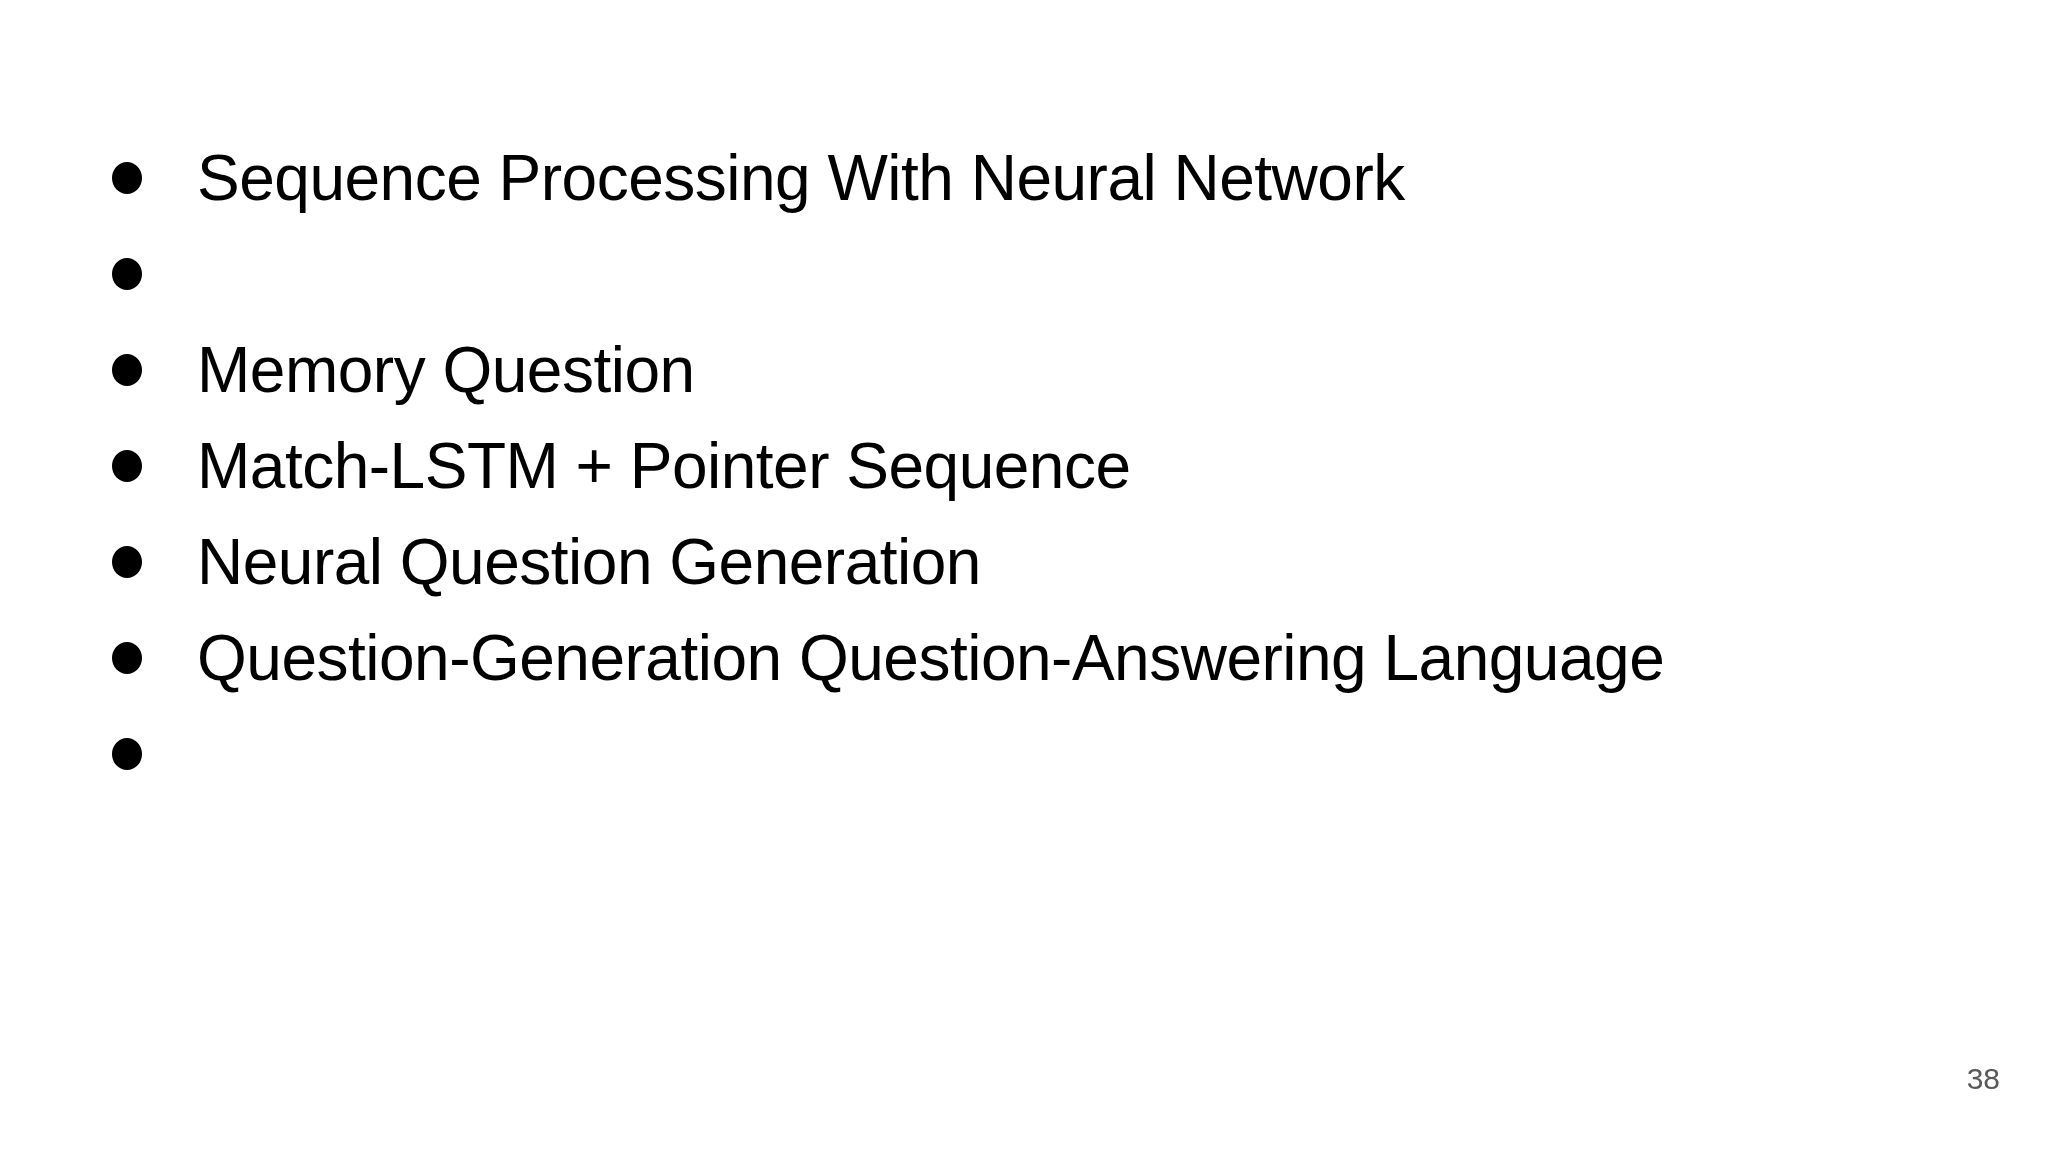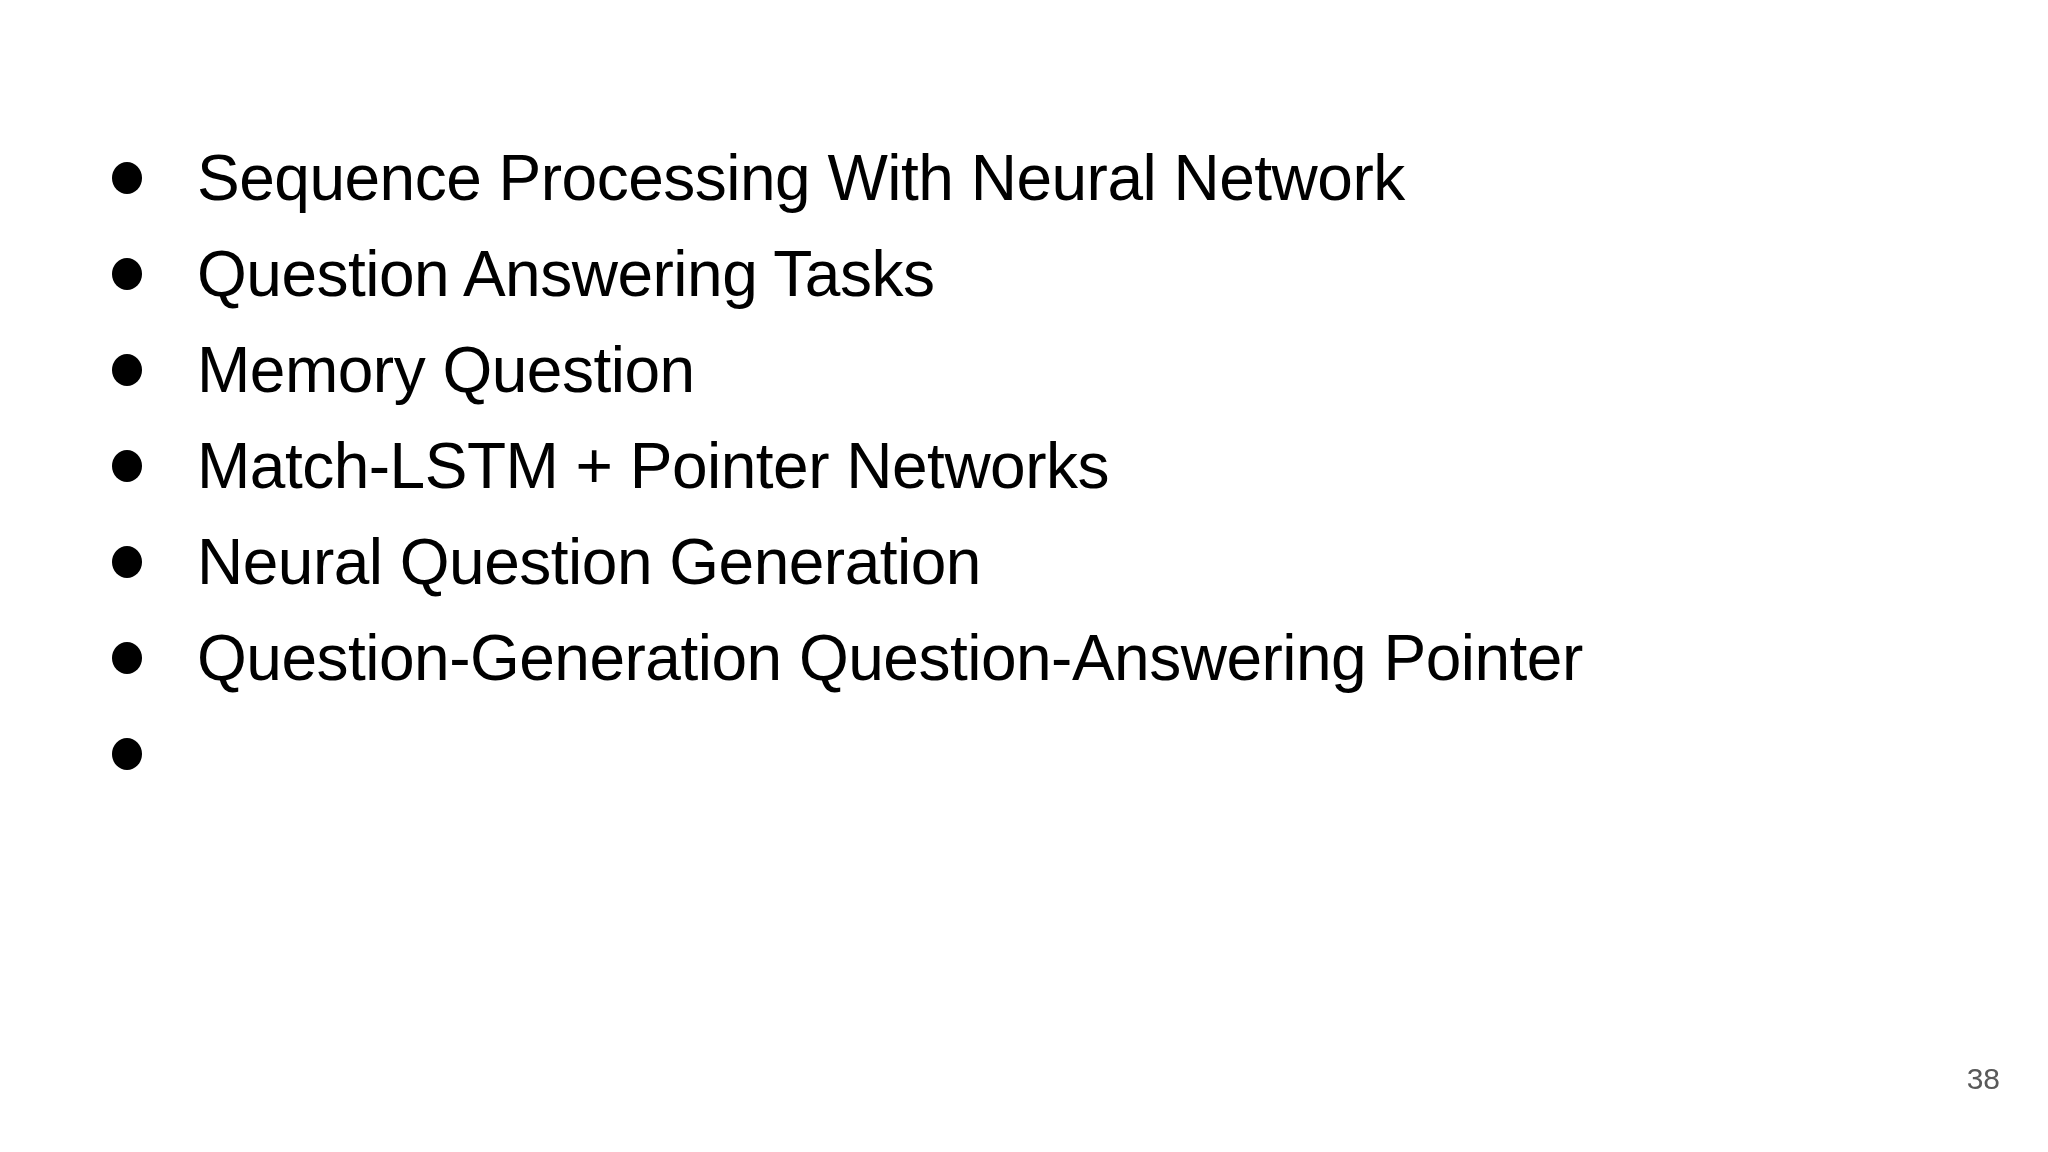--- a/index.html
+++ b/index.html
@@ -59,42 +59,41 @@
 
 <div class="slide">
   <ul class="bullet-list" id="bullet-list">
   <li class="bullet-item">
     <span class="bullet-dot"></span>
     <span class="bullet-text">Sequence Processing With Neural Network</span>
   </li>
 
   <li class="bullet-item">
     <span class="bullet-dot"></span>
-    <span class="bullet-text">Question Answering Tasks</span>
   </li>
 
   <li class="bullet-item">
     <span class="bullet-dot"></span>
     <span class="bullet-text">Memory Question</span>
   </li>
 
   <li class="bullet-item">
     <span class="bullet-dot"></span>
-    <span class="bullet-text">Match-LSTM + Pointer Networks</span>
+    <span class="bullet-text">Match-LSTM + Pointer Sequence</span>
   </li>
 
 
   <li class="bullet-item">
     <span class="bullet-dot"></span>
     <span class="bullet-text">Neural Question Generation</span>
   </li>
 
   <li class="bullet-item">
     <span class="bullet-dot"></span>
-    <span class="bullet-text">Question-Generation Question-Answering Pointer</span>
+    <span class="bullet-text">Question-Generation Question-Answering Language</span>
   </li>
 
 
   <li class="bullet-item">
     <span class="bullet-dot"></span>
   </li>
 </ul>
   <div class="page-number">38</div>
 </div>
 

